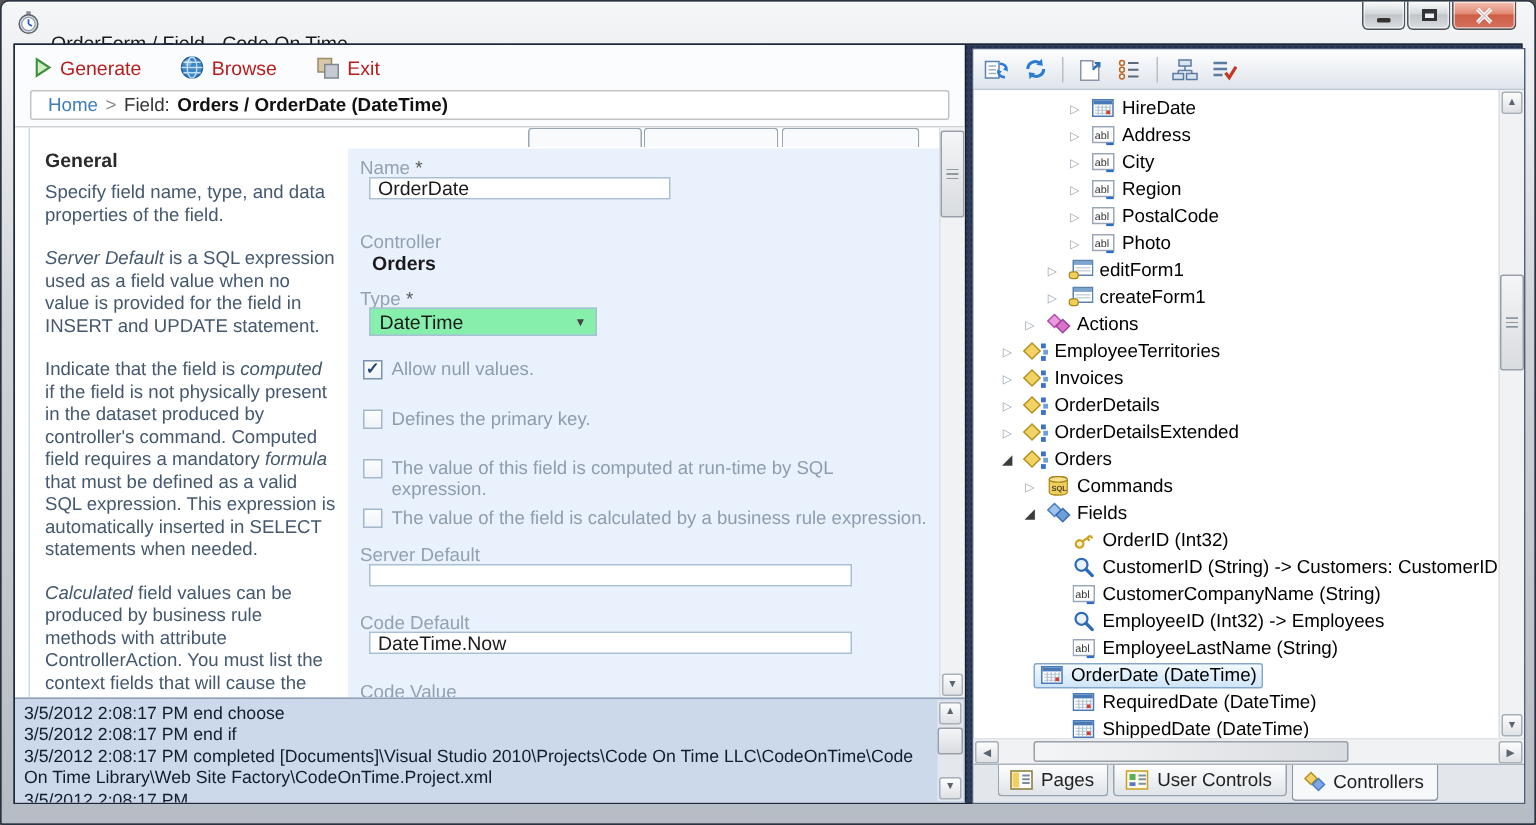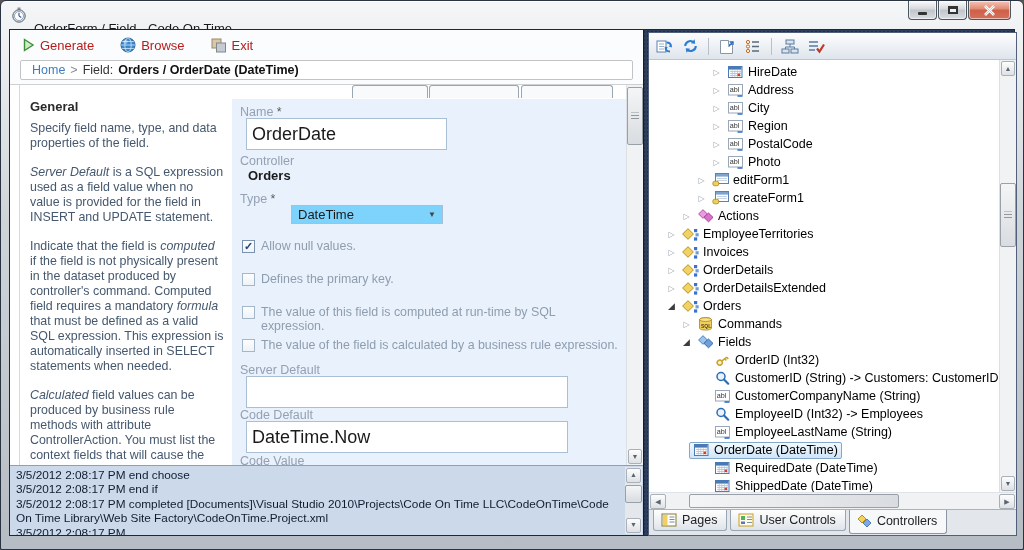--- a/index.html
+++ b/index.html
@@ -39,22 +39,22 @@
   .desc-col{width:212px;padding:10px 8px 0 10px;overflow:hidden;flex:0 0 auto;}
   .desc-col h3{font-size:13px;color:#2a2a2a;margin:4px 0 7px 0;}
   .desc-col p{font-size:12.4px;line-height:15px;color:#45586e;margin:0 0 14px 0;}
   .form-outer{flex:1;position:relative;background:#fff;overflow:hidden;}
   .gt{position:absolute;top:0;height:13px;border:1px solid #9aa6b2;border-bottom:none;border-radius:3px 3px 0 0;background:#f8fafc;}
   .gt1{left:120px;width:76px;} .gt2{left:197px;width:90px;} .gt3{left:289px;width:92px;}
   .form-col{position:absolute;left:0;right:0;top:14px;bottom:0;background:#e9f1fc;overflow:hidden;}
   .f-label{position:absolute;left:8px;font-size:12.5px;color:#93a1b2;white-space:nowrap;}
   .f-label .req{color:#5b5b5b;}
   .f-value{position:absolute;left:16px;font-size:13px;color:#1a1a1a;font-weight:600;}
-  .f-input{position:absolute;left:14px;height:32px;border:1px solid #a9bfd6;background:#fff;font-family:"Liberation Sans",sans-serif;font-size:18px;color:#1a1a1a;padding:0 5px;}
-  .f-select{position:absolute;left:14px;height:19px;width:152px;border:1px solid #a9bfd6;background:#7dd3fc;display:flex;align-items:center;font-size:13px;color:#1a1a1a;padding-left:6px;margin-left:45px;}
+  .f-input{position:absolute;left:14px;height:15px;border:1px solid #a9bfd6;background:#fff;font-family:"Liberation Sans",sans-serif;font-size:13px;color:#1a1a1a;padding:0 5px;}
+  .f-select{position:absolute;left:14px;height:19px;width:152px;border:1px solid #a9bfd6;background:#86efac;display:flex;align-items:center;font-size:13px;color:#1a1a1a;padding-left:6px;}
   .f-select::after{content:"▼";font-size:8px;color:#444;margin-left:auto;padding-right:6px;}
   .cbs{position:absolute;left:10px;right:4px;top:140px;}
   .cbrow{display:flex;align-items:flex-start;gap:6px;height:19px;margin-bottom:14px;}
   .box{width:13px;height:13px;border:1px solid #a4b7c9;background:linear-gradient(#fdfdfd,#eef3f8);flex:0 0 auto;display:flex;align-items:center;justify-content:center;margin-top:1px;}
   .box.checked{border-color:#7a92ac;}
   .box.checked::after{content:"✓";font-size:11px;font-weight:bold;color:#25477a;line-height:1;}
   .cbl{font-size:12.4px;color:#8e9dae;}
   
   .vscroll{width:17px;display:flex;flex-direction:column;background:#f1f2f4;border-left:1px solid #dcdfe3;flex:0 0 auto;}
   .sb-arrow{height:15px;flex:0 0 auto;background:linear-gradient(#fdfdfd,#dee1e5);border:1px solid #aab0b8;border-radius:2px;display:flex;align-items:center;justify-content:center;color:#5a6570;font-size:7px;margin:1px;}
@@ -79,21 +79,21 @@
   .rp-main{flex:1;display:flex;overflow:hidden;}
   .tree{flex:1;padding-top:3px;overflow:hidden;background:#fff;}
   .trow{display:flex;align-items:center;height:18px;white-space:nowrap;font-size:12.5px;color:#000;}
   .arrow{width:13px;flex:0 0 auto;text-align:center;font-size:8px;color:#9aa5b0;}
   .arrow.exp{color:#3c3c3c;font-size:9px;}
   .titem{display:flex;align-items:center;gap:4px;padding:0 3px;height:17px;border:1px solid transparent;}
   .titem.sel{background:linear-gradient(#f3f9fe,#cfe5f8);border:1px solid #84a7cc;border-radius:2px;}
   .ticon{width:17px;display:flex;justify-content:center;flex:0 0 auto;}
   .rp-hscroll{height:17px;flex:0 0 auto;display:flex;background:#f1f2f4;border-top:1px solid #e0e3e7;}
   .rp-hscroll .sb-thumb{width:210px;margin:1px 0;}
-  .rp-tabs{height:26px;flex:0 0 auto;background:#e3e7ec;border-top:1px solid #aab2bd;display:flex;gap:3px;padding-left:4px;align-items:flex-start;}
+  .rp-tabs{height:26px;flex:0 0 auto;background:#e3e7ec;border-top:1px solid #aab2bd;display:flex;gap:3px;padding-left:16px;align-items:flex-start;}
   .tab{display:flex;align-items:center;gap:5px;font-size:12.5px;color:#222;padding:2px 9px 3px 7px;
     background:linear-gradient(#fefefe,#dfe4ea);border:1px solid #9aa5b2;border-top:none;border-radius:0 0 3px 3px;height:21px;}
   .tab.active{background:#f6f8fa;border-color:#8a96a5;height:24px;}
   svg{display:block;}
 </style>
 </head>
 <body>
 
 <div id="window">
 

